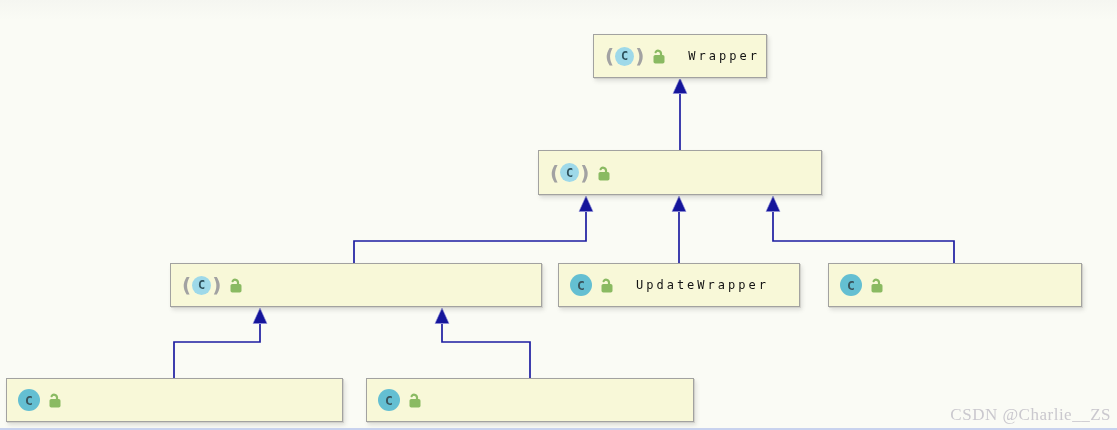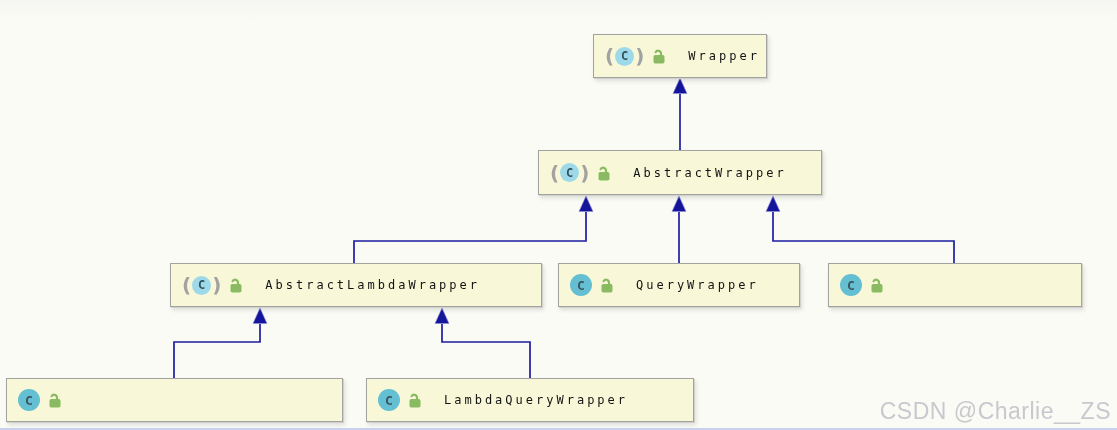--- a/index.html
+++ b/index.html
@@ -48,22 +48,22 @@
   .cls-name{
     margin-left:21px;
     font-size:12px;
     letter-spacing:3px;
     color:#131313;
     white-space:nowrap;
   }
   .watermark{
     position:absolute;
     right:6px;bottom:5px;
-    font-family:Liberation Sans, sans-serif;
-    font-size:23px;
+    font-family:Liberation Serif, serif;
+    font-size:17px;
     color:#cac8ce;
     letter-spacing:0.5px;
     user-select:none;
     margin-left:28px;
   }
   .bottom-edge-line{
     position:absolute;left:0;bottom:0;width:100%;height:2px;
     background:#c8d2ee;
   }
 </style>
@@ -121,45 +121,43 @@
   <div class="class-box" style="left:538px;top:150px;width:284px;height:45px">
     <span class="cls-icon abstract">
       <span class="paren">(</span>
       <span class="circle">C</span>
       <span class="paren">)</span>
     </span>
     <svg class="lock" width="18" height="18" viewBox="0 0 18 18">
       <path d="M12,9 V6.4 A2.9,2.9 0 0 0 6.6,5.2" fill="none" stroke="#8aba62" stroke-width="2.2" stroke-linecap="round"></path>
       <rect x="4.5" y="8" width="11" height="8.5" rx="1.8" fill="#8aba62"></rect>
     </svg>
-    <span class="cls-name">AbstractWrapper</span>
   </div>
 
   <div class="class-box" style="left:170px;top:263px;width:372px;height:44px">
     <span class="cls-icon abstract">
       <span class="paren">(</span>
       <span class="circle">C</span>
       <span class="paren">)</span>
     </span>
     <svg class="lock" width="18" height="18" viewBox="0 0 18 18">
       <path d="M12,9 V6.4 A2.9,2.9 0 0 0 6.6,5.2" fill="none" stroke="#8aba62" stroke-width="2.2" stroke-linecap="round"></path>
       <rect x="4.5" y="8" width="11" height="8.5" rx="1.8" fill="#8aba62"></rect>
     </svg>
-    <span class="cls-name">AbstractLambdaWrapper</span>
   </div>
 
   <div class="class-box" style="left:558px;top:263px;width:242px;height:44px">
     <span class="cls-icon concrete">
       <span class="circle">C</span>
     </span>
     <svg class="lock" width="18" height="18" viewBox="0 0 18 18">
       <path d="M12,9 V6.4 A2.9,2.9 0 0 0 6.6,5.2" fill="none" stroke="#8aba62" stroke-width="2.2" stroke-linecap="round"></path>
       <rect x="4.5" y="8" width="11" height="8.5" rx="1.8" fill="#8aba62"></rect>
     </svg>
-    <span class="cls-name">QueryWrapper</span>
+    <span class="cls-name">UpdateWrapper</span>
   </div>
 
   <div class="class-box" style="left:828px;top:263px;width:254px;height:44px">
     <span class="cls-icon concrete">
       <span class="circle">C</span>
     </span>
     <svg class="lock" width="18" height="18" viewBox="0 0 18 18">
       <path d="M12,9 V6.4 A2.9,2.9 0 0 0 6.6,5.2" fill="none" stroke="#8aba62" stroke-width="2.2" stroke-linecap="round"></path>
       <rect x="4.5" y="8" width="11" height="8.5" rx="1.8" fill="#8aba62"></rect>
     </svg>
@@ -176,19 +174,18 @@
   </div>
 
   <div class="class-box" style="left:366px;top:378px;width:328px;height:44px">
     <span class="cls-icon concrete">
       <span class="circle">C</span>
     </span>
     <svg class="lock" width="18" height="18" viewBox="0 0 18 18">
       <path d="M12,9 V6.4 A2.9,2.9 0 0 0 6.6,5.2" fill="none" stroke="#8aba62" stroke-width="2.2" stroke-linecap="round"></path>
       <rect x="4.5" y="8" width="11" height="8.5" rx="1.8" fill="#8aba62"></rect>
     </svg>
-    <span class="cls-name">LambdaQueryWrapper</span>
   </div>
 
   <div class="watermark">CSDN @Charlie__ZS</div>
   <div class="bottom-edge-line"></div>
 
 </div>
 
 </body></html>

